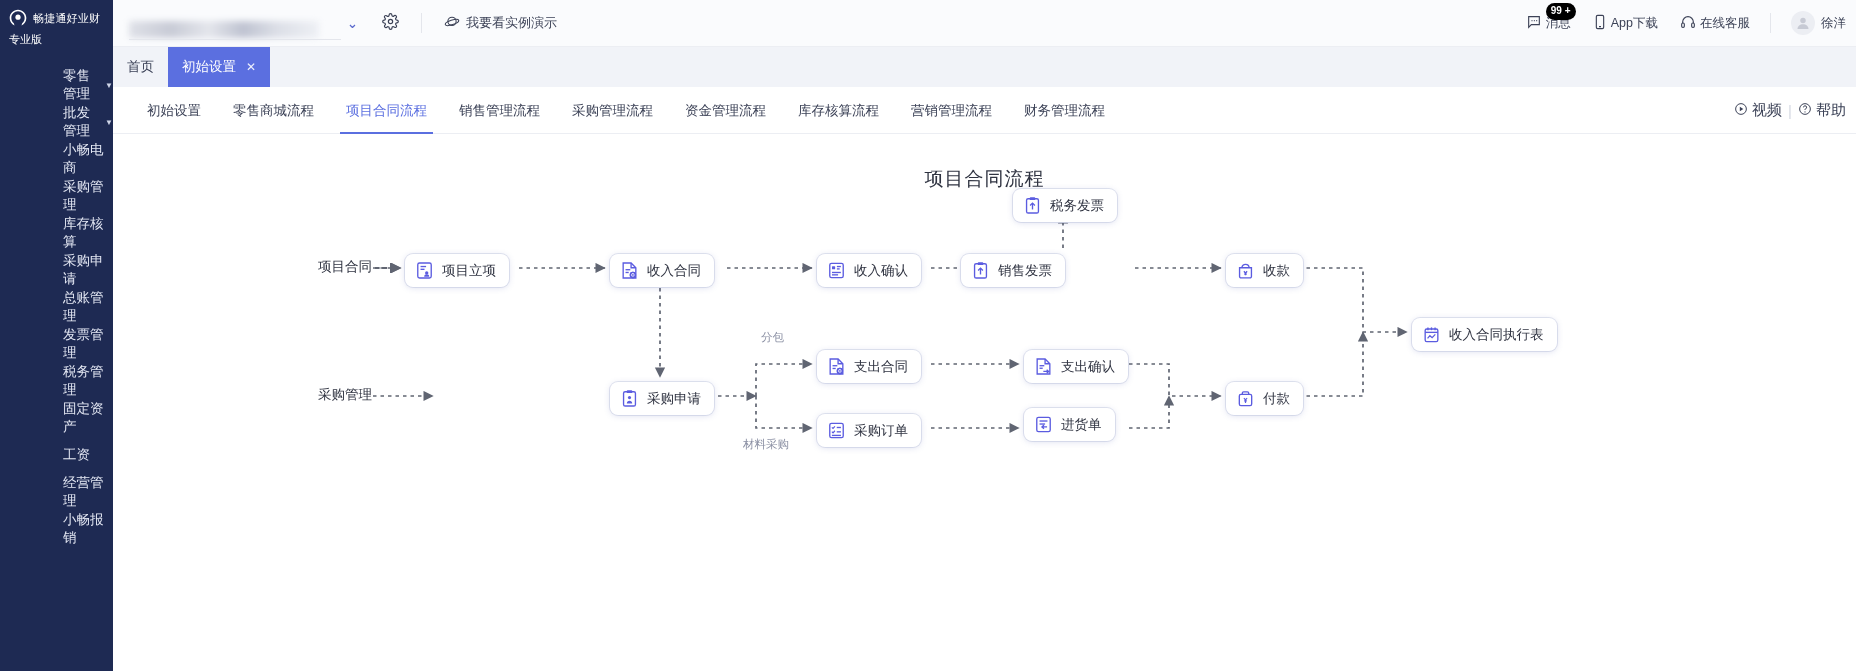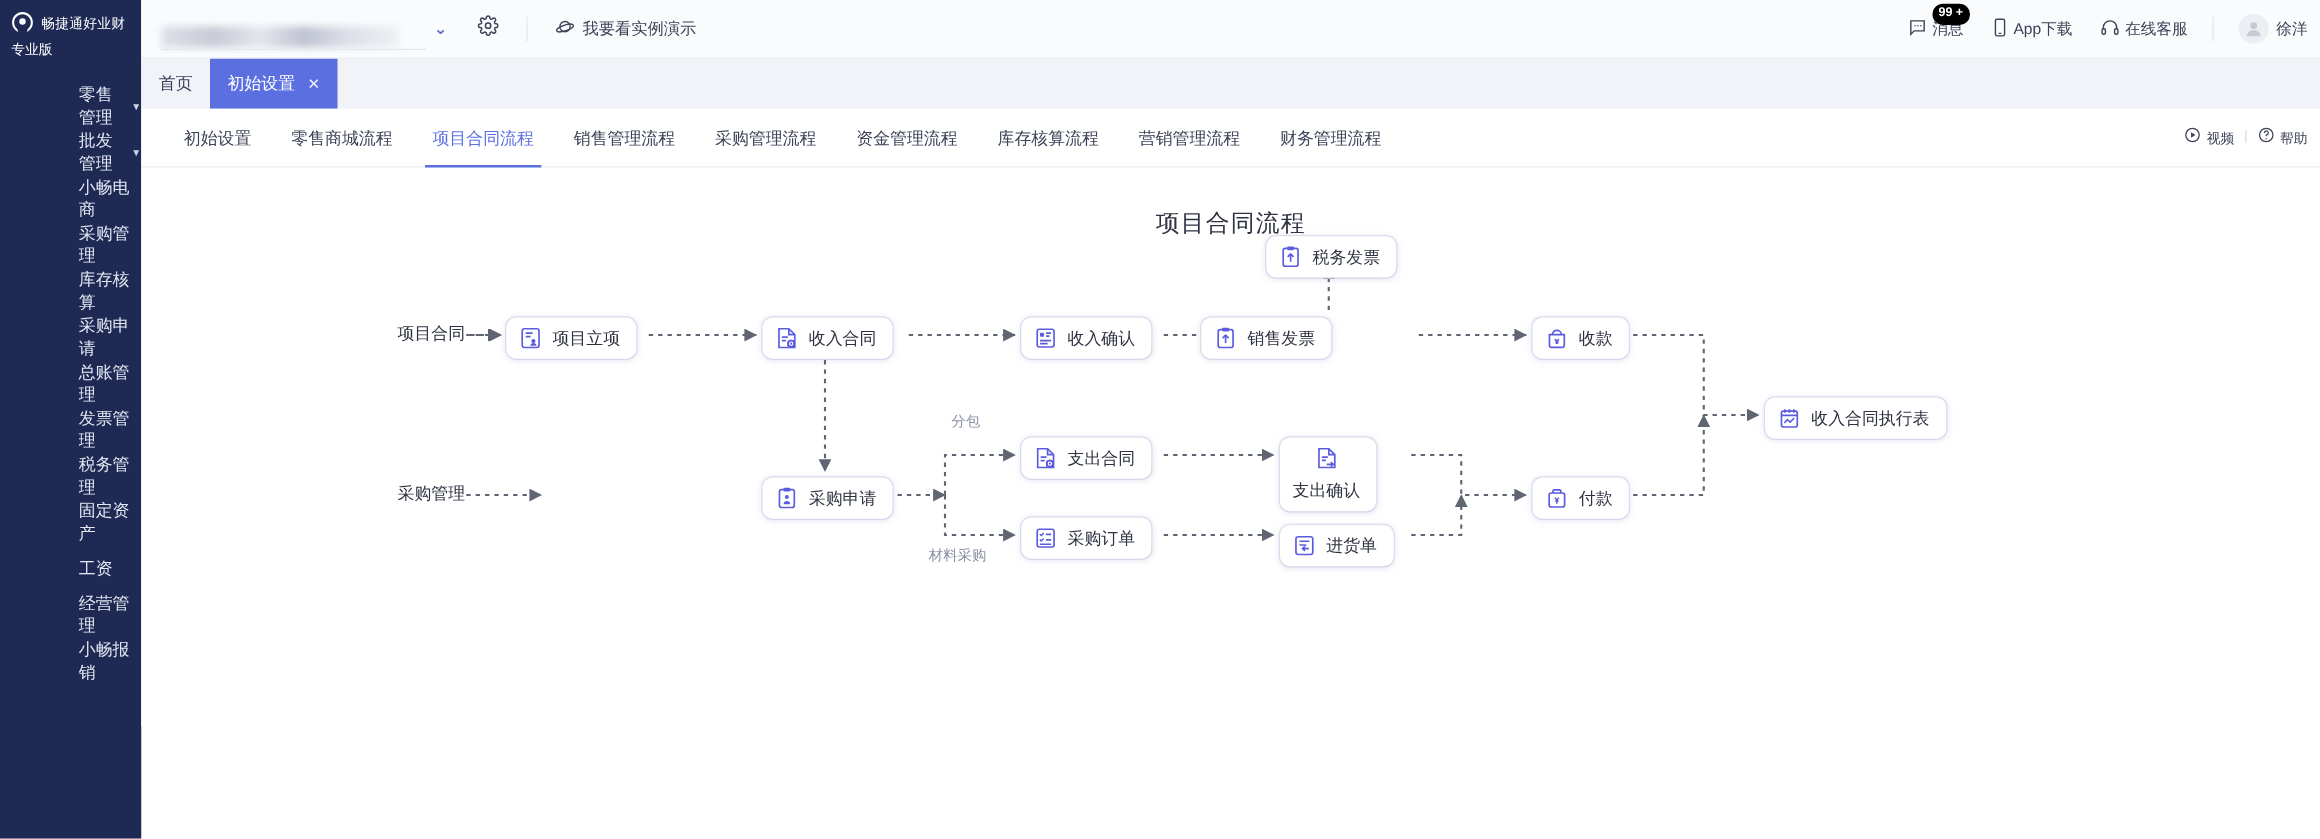--- a/index.html
+++ b/index.html
@@ -63,21 +63,21 @@
   .content { position:absolute; left:113px; top:87px; right:0; bottom:0;
     background:#fff; }
   .subtabs { height:47px; display:flex; align-items:center; padding-left:18px;
     border-bottom:1px solid #eceef3; position:relative; }
   .stab { font-size:13.5px; color:#3c4257; padding:0 16px; height:47px;
     line-height:47px; cursor:pointer; position:relative; white-space:nowrap; }
   .stab.active { color:#5b6fe0; }
   .stab.active::after { content:""; position:absolute; left:10px; right:10px;
     bottom:0; height:2px; background:#5b6fe0; }
   .subtabs-right { position:absolute; right:10px; display:flex;
-    align-items:center; gap:6px; font-size:11px; color:#3c4257;font-family:Liberation Mono, monospace; }
+    align-items:center; gap:6px; font-size:15px; color:#3c4257; }
   .sep { color:#d6d9e3; }
   .link-ic { display:flex; align-items:center; gap:4px; cursor:pointer; }
 
   .chart-title { text-align:center; font-size:19px; color:#2f3341;
     margin-top:32px; letter-spacing:1px; }
 
   
   .canvas { position:relative; width:100%; height:420px; }
   .canvas svg.edges { position:absolute; left:0; top:0; width:100%;
     height:420px; pointer-events:none; }
@@ -438,33 +438,33 @@
             <rect x="3.5" y="3" width="17" height="18" rx="2.2"></rect>
             <path d="M6.2 8 L7.6 9.4 L10 6.8" stroke-width="1.5"></path>
             <path d="M6.2 13.5 L7.6 14.9 L10 12.3" stroke-width="1.5"></path>
             <line x1="12.3" y1="8.2" x2="17.6" y2="8.2"></line>
             <line x1="12.3" y1="13.7" x2="17.6" y2="13.7"></line>
             <line x1="6.2" y1="18.2" x2="17.6" y2="18.2"></line>
           </svg></span>
         <span>采购订单</span>
       </div>
 
-      <div class="node" style="left:911px; top:158px;flex-direction:column;">
+      <div class="node" style="left:911px; top:158px;">
         <span class="ic">
           <svg width="19" height="19" viewBox="0 0 24 24" fill="none" stroke="#5b5ce0" stroke-width="1.7">
             <path d="M4 2.5h10l6 6v13H4z"></path>
               <path d="M14 2.5v6h6"></path>
             <line x1="7" y1="11" x2="13" y2="11"></line>
               <line x1="7" y1="14.2" x2="11" y2="14.2"></line>
             <path d="M11.8 18.3h6.4 M16 16 L18.6 18.3 L16 20.6" stroke-width="1.6"></path>
           </svg></span>
         <span>支出确认</span>
       </div>
 
-      <div class="node" style="left:911px; top:228px;align-items:center;">
+      <div class="node" style="left:911px; top:216px;align-items:center;">
         <span class="ic">
           <svg width="19" height="19" viewBox="0 0 24 24" fill="none" stroke="#5b5ce0" stroke-width="1.7">
             <rect x="3.5" y="3" width="17" height="18" rx="2.2"></rect>
             <line x1="7" y1="7.6" x2="17" y2="7.6"></line>
             <line x1="7" y1="11.4" x2="14" y2="11.4"></line>
             <path d="M16.5 15 h-6 M12.6 12.7 L10 15 L12.6 17.3" stroke-width="1.6"></path>
           </svg></span>
         <span>进货单</span>
       </div>
 

